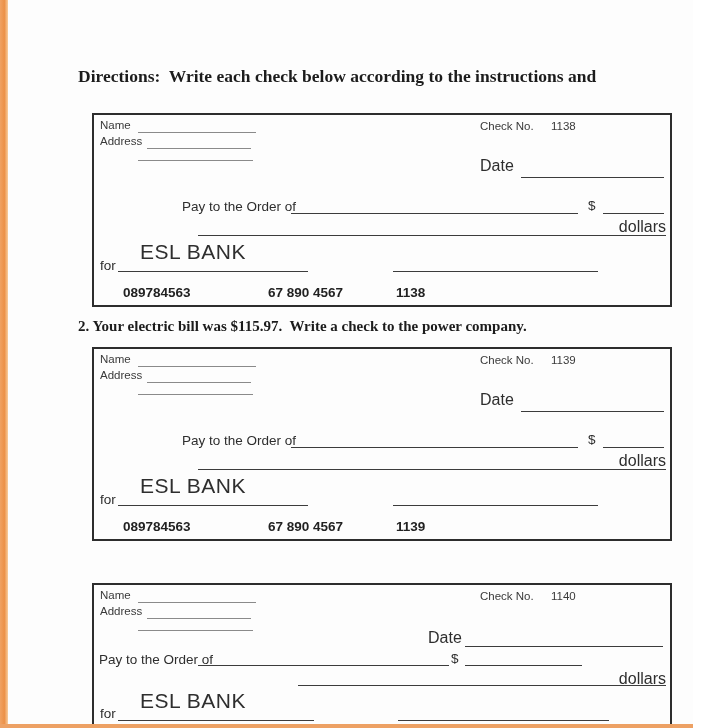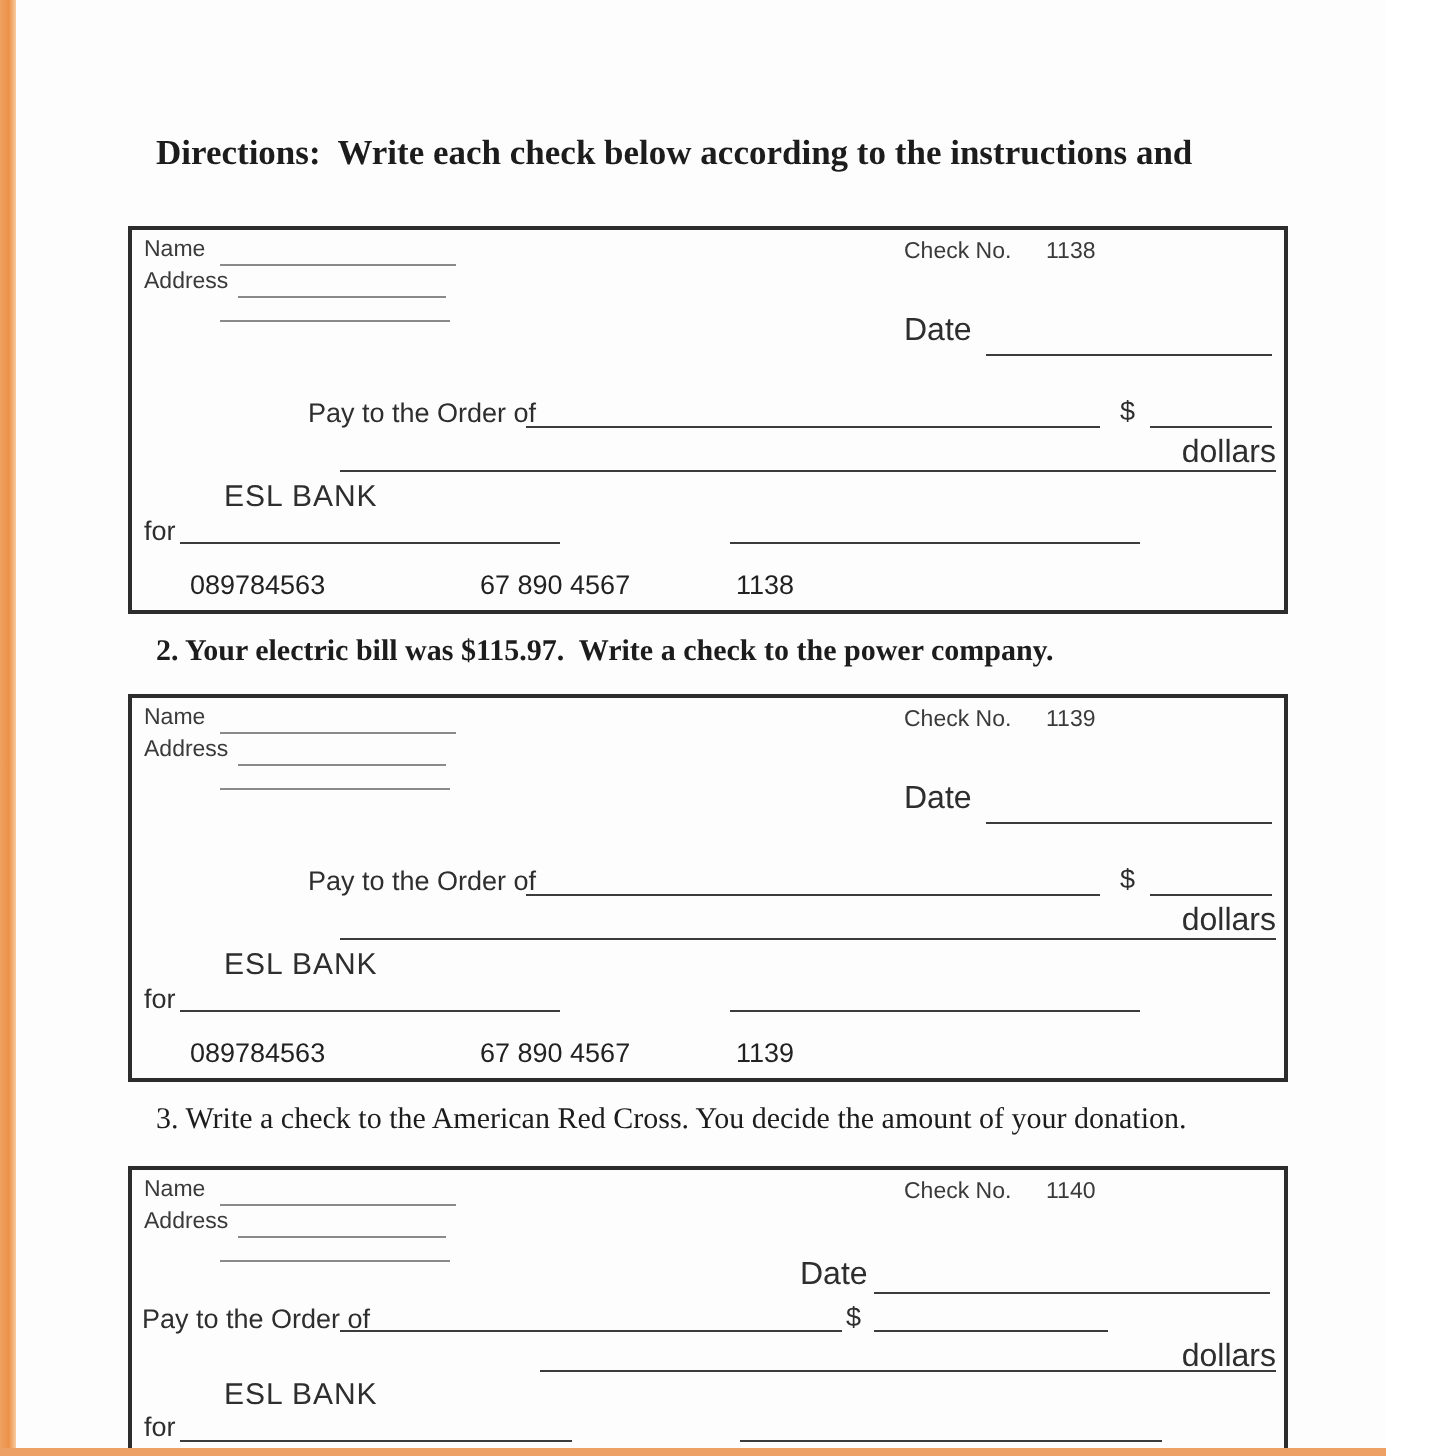--- a/index.html
+++ b/index.html
@@ -27,21 +27,21 @@
     position:absolute; left:78px;
     font-family:"Liberation Serif", serif; font-weight:bold;
     font-size:15px; color:#1c1c1c; white-space:pre;
   }
   #ex1 { top:84px; }
   #ex2 { top:318px; }
   #ex3 { top:552px; font-weight:normal; }
 
   
   .check {
-    position:absolute; left:64px; width:576px;
+    position:absolute; left:92px; width:576px;
     border:2px solid #2d2d2d; background:transparent;
   }
   #check1 { top:113px; height:190px; }
   #check2 { top:347px; height:190px; }
   #check3 { top:583px; height:143px; border-bottom:none; }
 
   .check span, .check div { position:absolute; }
 
   .lbl-sm   { font-size:11.5px; color:#3a3a3a; }
   .line     { height:0; border-bottom:1px solid #8a8a8a; }
@@ -55,25 +55,25 @@
   .checkno-label{ left:386px; top:5px; }
   .checkno-value{ left:457px; top:5px; }
   .date-label   { left:386px; top:42px; font-size:16px; }
   .date-line    { left:427px; top:62px; width:143px; }
   .pay-label    { left:88px;  top:84px; font-size:13.5px; }
   .pay-line     { left:197px; top:98px; width:287px; }
   .dollar-sign  { left:494px; top:83px; font-size:13.5px; }
   .amt-line     { left:509px; top:98px; width:61px; }
   .dollars-label{ right:4px;  top:103px; font-size:16px; }
   .words-line   { left:104px; top:120px; width:468px; }
-  .bank-name    { left:46px;  top:125px; font-size:15px; letter-spacing:0.5px; }
+  .bank-name    { left:46px;  top:125px; font-size:21px; letter-spacing:0.5px; }
   .for-label    { left:6px;   top:143px; font-size:13.5px; }
   .for-line     { left:24px;  top:156px; width:190px; }
   .sig-line     { left:299px; top:156px; width:205px; }
-  .micr         { top:170px; font-weight:normal; font-size:13.5px; color:#222; }
+  .micr         { top:170px; font-weight:bold; font-size:13.5px; color:#222; }
   .micr-routing { left:29px; }
   .micr-account { left:174px; }
   .micr-number  { left:302px; }
 
   
   #check3 .date-label   { left:334px; top:44px; }
   #check3 .date-line    { left:371px; top:61px; width:198px; }
   #check3 .pay-label    { left:5px;   top:67px; }
   #check3 .pay-line     { left:104px; top:80px; width:251px; }
   #check3 .dollar-sign  { left:357px; top:66px; }
@@ -143,21 +143,20 @@
     <div class="line-dk words-line"></div>
     <span class="bank-name">ESL BANK</span>
     <span class="for-label">for</span>
     <div class="line-dk for-line"></div>
     <div class="line-dk sig-line"></div>
     <span class="micr micr-routing">089784563</span>
     <span class="micr micr-account">67 890 4567</span>
     <span class="micr micr-number">1139</span>
   </div>
 
-  <div class="instruction" id="ex3">3. Write a check to the American Red Cross. You decide the amount of your donation.</div>
 
   <div class="check" id="check3">
     <span class="lbl-sm name-label">Name</span>
     <div class="line name-line"></div>
     <span class="lbl-sm addr-label">Address</span>
     <div class="line addr-line"></div>
     <div class="line addr2-line"></div>
     <span class="lbl-sm checkno-label">Check No.</span>
     <span class="lbl-sm checkno-value">1140</span>
     <span class="date-label">Date</span>

